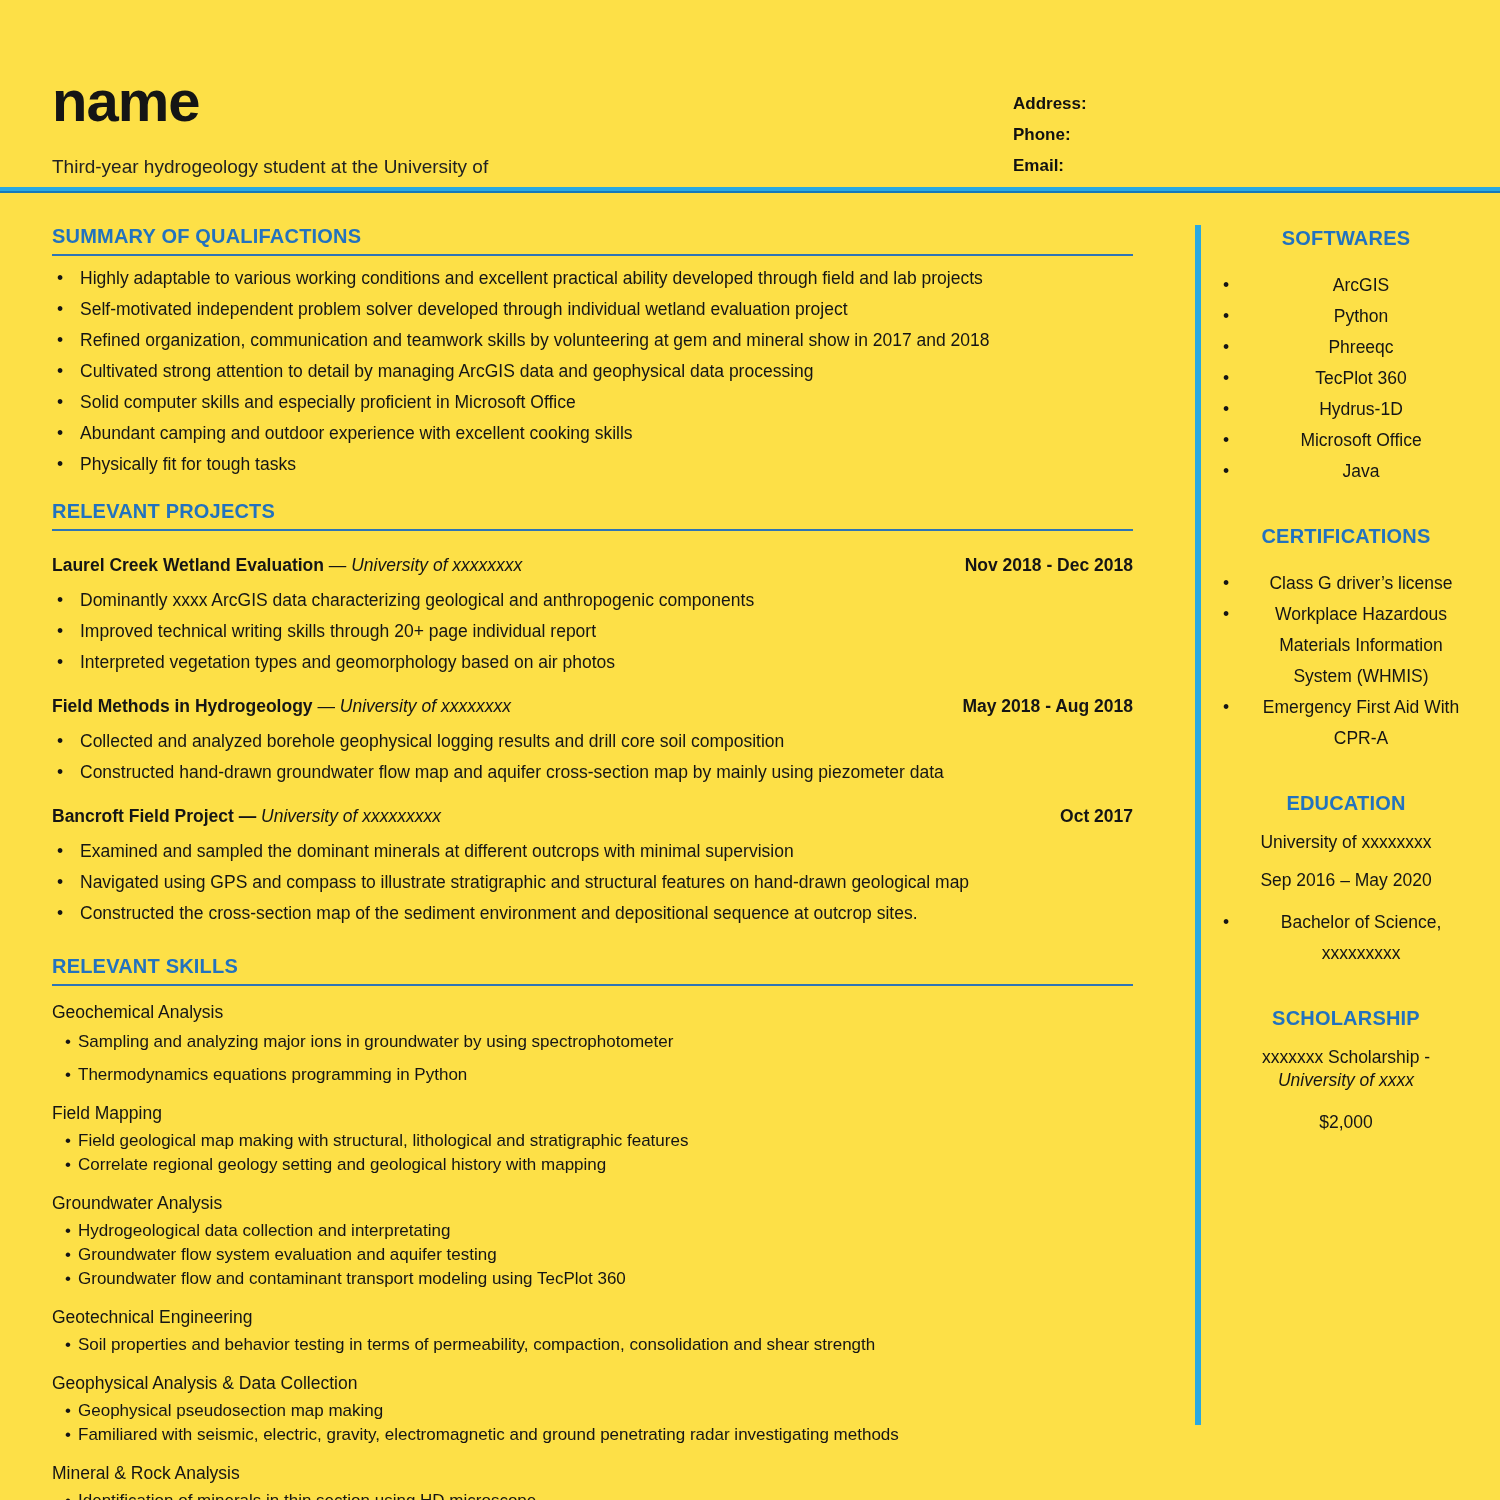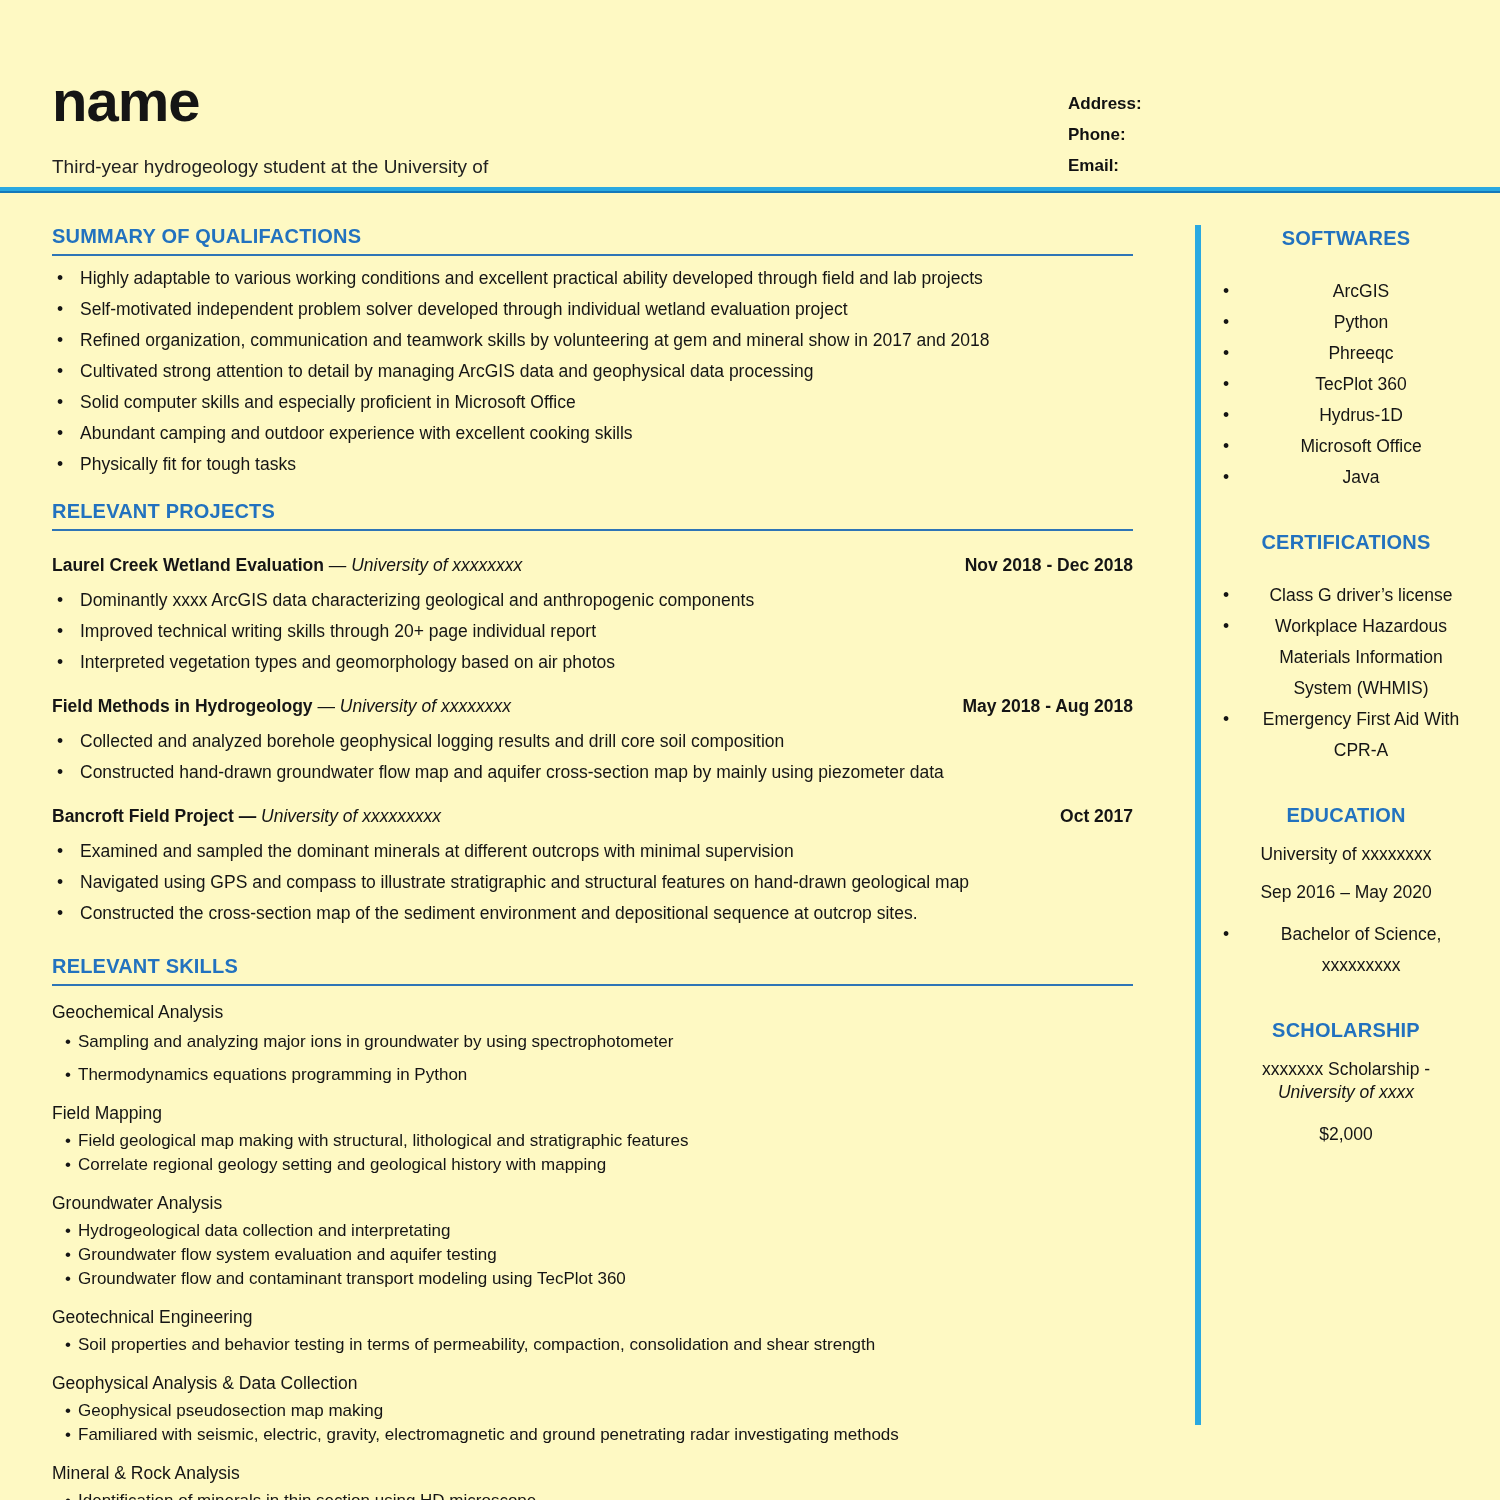--- a/index.html
+++ b/index.html
@@ -3,34 +3,34 @@
 <meta charset="utf-8">
 <style>
   * { box-sizing: border-box; margin: 0; padding: 0; }
   html, body { width: 1500px; height: 1500px; }
   body {
     background: #ffffff;
     overflow: hidden;
     font-family: "Liberation Sans", sans-serif;
     color: #151515;
   }
-  .page { position: relative; width: 1500px; height: 1500px; background: #fef9c3; }
+  .page { position: relative; width: 1500px; height: 1500px; background: #fde047; }
 
   
   .header { position: relative; padding: 72px 52px 0 52px; }
   .name {
     font-size: 58px;
     font-weight: 700;
     letter-spacing: -1px;
     line-height: 1.0;
   }
   .tagline { font-size: 19px; margin-top: 26px; color: #222; }
   .contact {
     position: absolute;
-    left: 1068px;
+    left: 1013px;
     top: 88px;
     font-size: 17px;
     font-weight: 700;
     line-height: 31px;
     color: #111;
   }
   .divider {
     margin-top: 9px;
     height: 6px;
     background: #29a9e1;
@@ -96,21 +96,21 @@
     padding-left: 26px;
     font-size: 17px;
     line-height: 24px;
   }
   .skill-list li::before { content: "•"; position: absolute; left: 13px; top: 0; }
   .skill-group.loose .skill-list li { margin: 7px 0 9px 0; }
 
   
   .side-section { margin-top: 38px; }
   .side-section:first-of-type { margin-top: 2px; }
-  .side-list { margin-top: 26px; }
+  .side-list { margin-top: 20px; }
   .side-list li {
     position: relative;
     padding-left: 30px;
     font-size: 17.5px;
     line-height: 31px;
   }
   .side-list li::before { content: "•"; position: absolute; left: 4px; top: 0; }
   .side-line { font-size: 17.5px; line-height: 22px; margin-top: 16px; }
   .side-line.italic { font-style: italic; margin-top: 1px; }
 </style>

